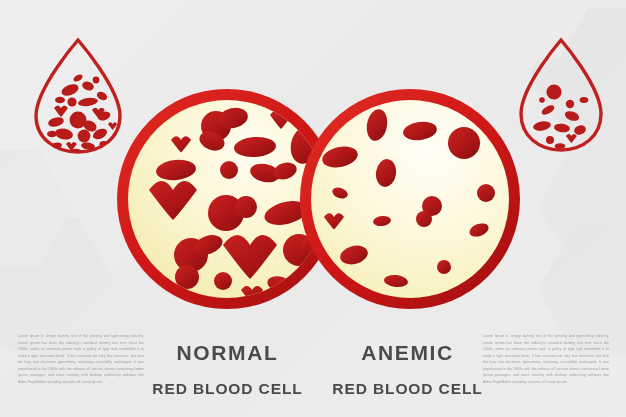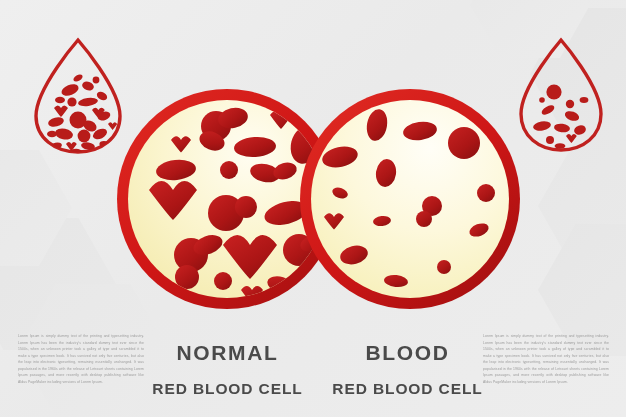--- a/index.html
+++ b/index.html
@@ -268,21 +268,21 @@
       </g>
     </svg>
   </div>
 
   <div class="caption" style="left:145px; top:341px; width:165px;">
     <span class="title">NORMAL</span>
     <span class="subtitle">RED BLOOD CELL</span>
   </div>
 
   <div class="caption" style="left:325px; top:341px; width:165px;">
-    <span class="title">BLOOD</span>
+    <span class="title">ANEMIC</span>
     <span class="subtitle">RED BLOOD CELL</span>
   </div>
 
   <div class="lorem" style="left:18px; top:333px; width:126px;">Lorem Ipsum is simply dummy text of the printing and typesetting industry. Lorem Ipsum has been the industry's standard dummy text ever since the 1500s, when an unknown printer took a galley of type and scrambled it to make a type specimen book. It has survived not only five centuries, but also the leap into electronic typesetting, remaining essentially unchanged. It was popularised in the 1960s with the release of Letraset sheets containing Lorem Ipsum passages, and more recently with desktop publishing software like Aldus PageMaker including versions of Lorem Ipsum.</div>
 
   <div class="lorem" style="left:483px; top:333px; width:126px;">Lorem Ipsum is simply dummy text of the printing and typesetting industry. Lorem Ipsum has been the industry's standard dummy text ever since the 1500s, when an unknown printer took a galley of type and scrambled it to make a type specimen book. It has survived not only five centuries, but also the leap into electronic typesetting, remaining essentially unchanged. It was popularised in the 1960s with the release of Letraset sheets containing Lorem Ipsum passages, and more recently with desktop publishing software like Aldus PageMaker including versions of Lorem Ipsum.</div>
 
 </div>
 
 </body></html>

